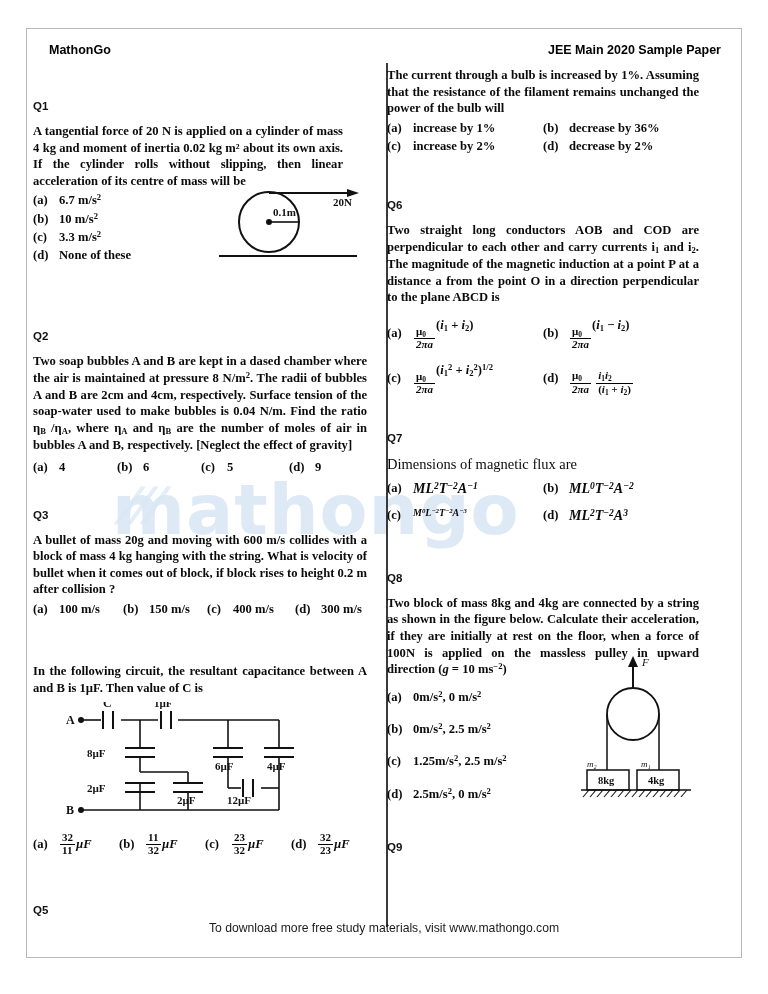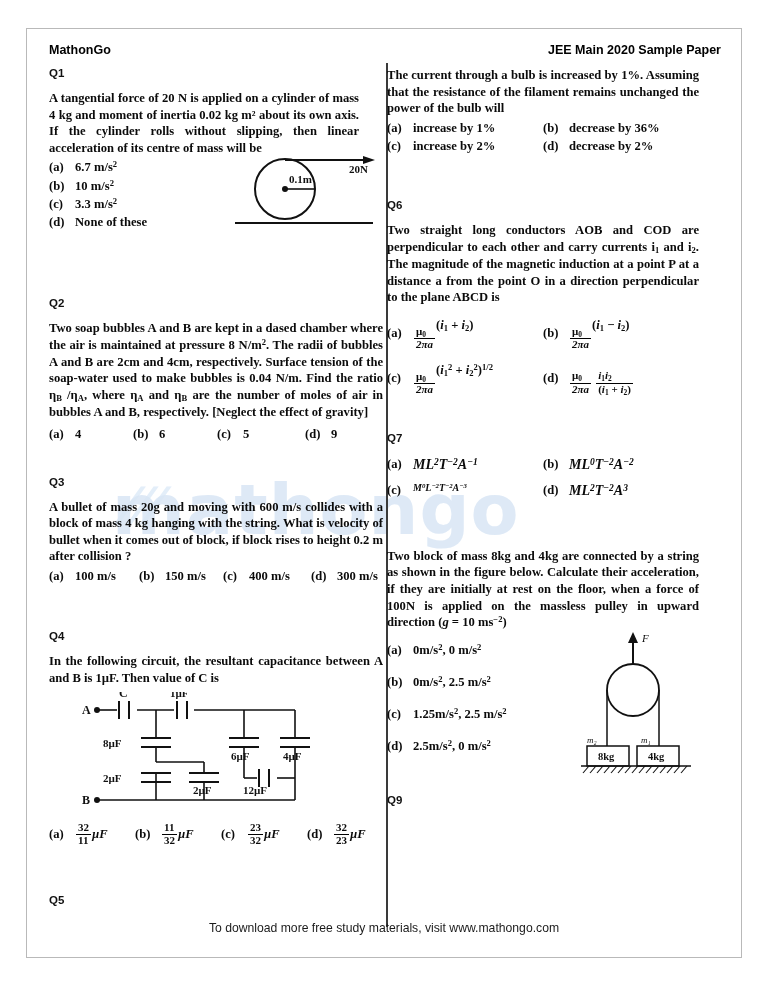--- a/index.html
+++ b/index.html
@@ -71,21 +71,21 @@
     color: #000;
     z-index: 3;
   }
 
   
   .col {
     position: absolute;
     top: 38px;
     z-index: 2;
   }
-  .col-left  { left: 22px;  width: 334px; }
+  .col-left  { left: 6px;  width: 334px; margin-top: 33px; }
   .col-right { left: 360px; width: 312px; }
 
   .divider {
     position: absolute;
     left: 359px;
     top: 34px;
     width: 1.6px;
     height: 864px;
     background: #3a3a3a;
     z-index: 2;
@@ -288,21 +288,20 @@
         <div class="opt-cell">
           <span class="opt-lbl">(d)</span>
           <span>300 m/s</span>
         </div>
       </div>
     </div>
 
     <div style="height:42px"></div>
 
     <div class="qblock">
-      <div class="qlabel">Q4</div>
       <div class="qbody">In the following circuit, the resultant capacitance between A and B is 1µF.  Then value of C is</div>
 
       <div class="fig-q4">
         <svg width="290" height="122" viewBox="0 0 290 122">
           <g stroke="#111" stroke-width="1.6" fill="none">
 
             <line x1="18" y1="18" x2="38" y2="18"></line>
             <line x1="58" y1="18" x2="95" y2="18"></line>
             <line x1="115" y1="18" x2="216" y2="18"></line>
 
@@ -480,20 +479,21 @@
             </span>
           </span>
         </div>
       </div>
     </div>
 
     <div style="height:32px"></div>
 
     <div class="qblock">
       <div class="qlabel">Q7</div>
+      <div class="qbody" style="font-size:14.5px;font-weight:500">Dimensions of magnetic flux are</div>
       <div class="opts-grid2" style="margin-top:5px">
         <div class="opt-row" style="margin-bottom:6px">
           <span class="opt-lbl">(a)</span>
           <span class="opt-val mathit" style="font-size:14px">ML<sup>2</sup>T<sup>−2</sup>A<sup>−1</sup></span>
         </div>
         <div class="opt-row" style="margin-bottom:6px">
           <span class="opt-lbl">(b)</span>
           <span class="opt-val mathit" style="font-size:14px">ML<sup>0</sup>T<sup>−2</sup>A<sup>−2</sup></span>
         </div>
         <div class="opt-row">
@@ -503,20 +503,21 @@
         <div class="opt-row">
           <span class="opt-lbl">(d)</span>
           <span class="opt-val mathit" style="font-size:14px">ML<sup>2</sup>T<sup>−2</sup>A<sup>3</sup></span>
         </div>
       </div>
     </div>
 
     <div style="height:42px"></div>
 
     <div class="qblock">
+      <div class="qlabel">Q8</div>
       <div class="qbody justified">Two block of mass 8kg and 4kg are connected by a string as shown in the figure below. Calculate their acceleration, if they are initially at rest on the floor, when a force of 100N is applied on the massless pulley in upward direction (<span class="mathit">g</span> = 10 ms<sup>−2</sup>)</div>
 
       <div style="margin-top:10px;width:195px">
         <div class="opt-row" style="margin-bottom:14px">
           <span class="opt-lbl">(a)</span>
           <span class="opt-val">0m/s<sup>2</sup>, 0 m/s<sup>2</sup></span>
         </div>
         <div class="opt-row" style="margin-bottom:14px">
           <span class="opt-lbl">(b)</span>
           <span class="opt-val">0m/s<sup>2</sup>, 2.5 m/s<sup>2</sup></span>

